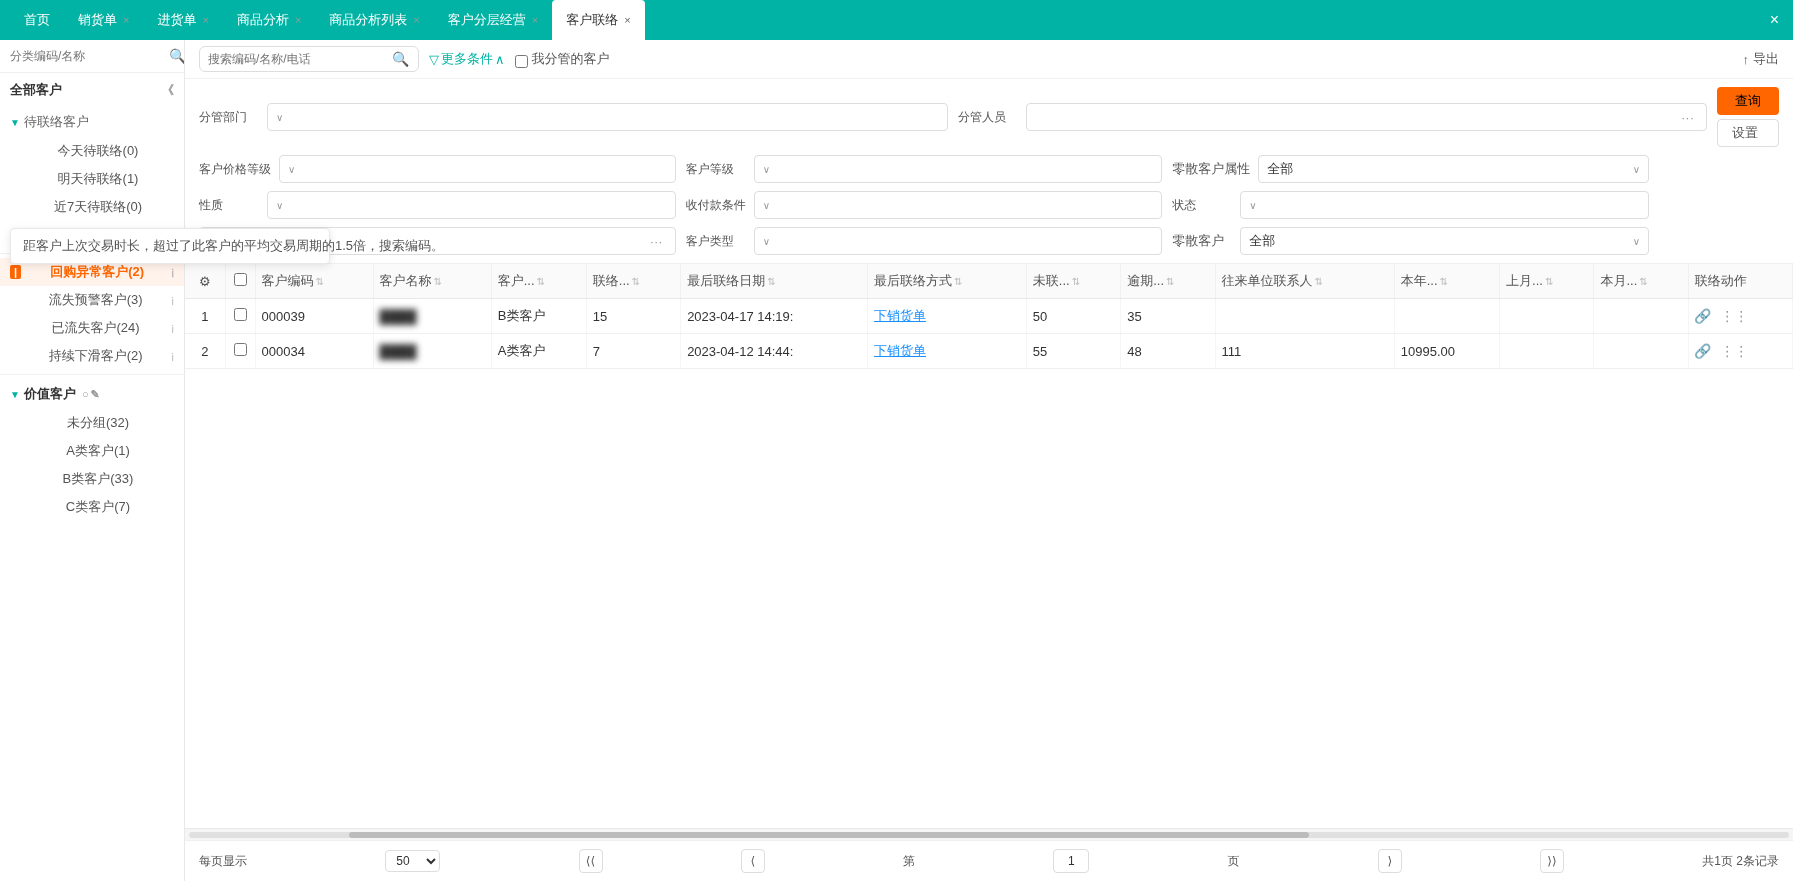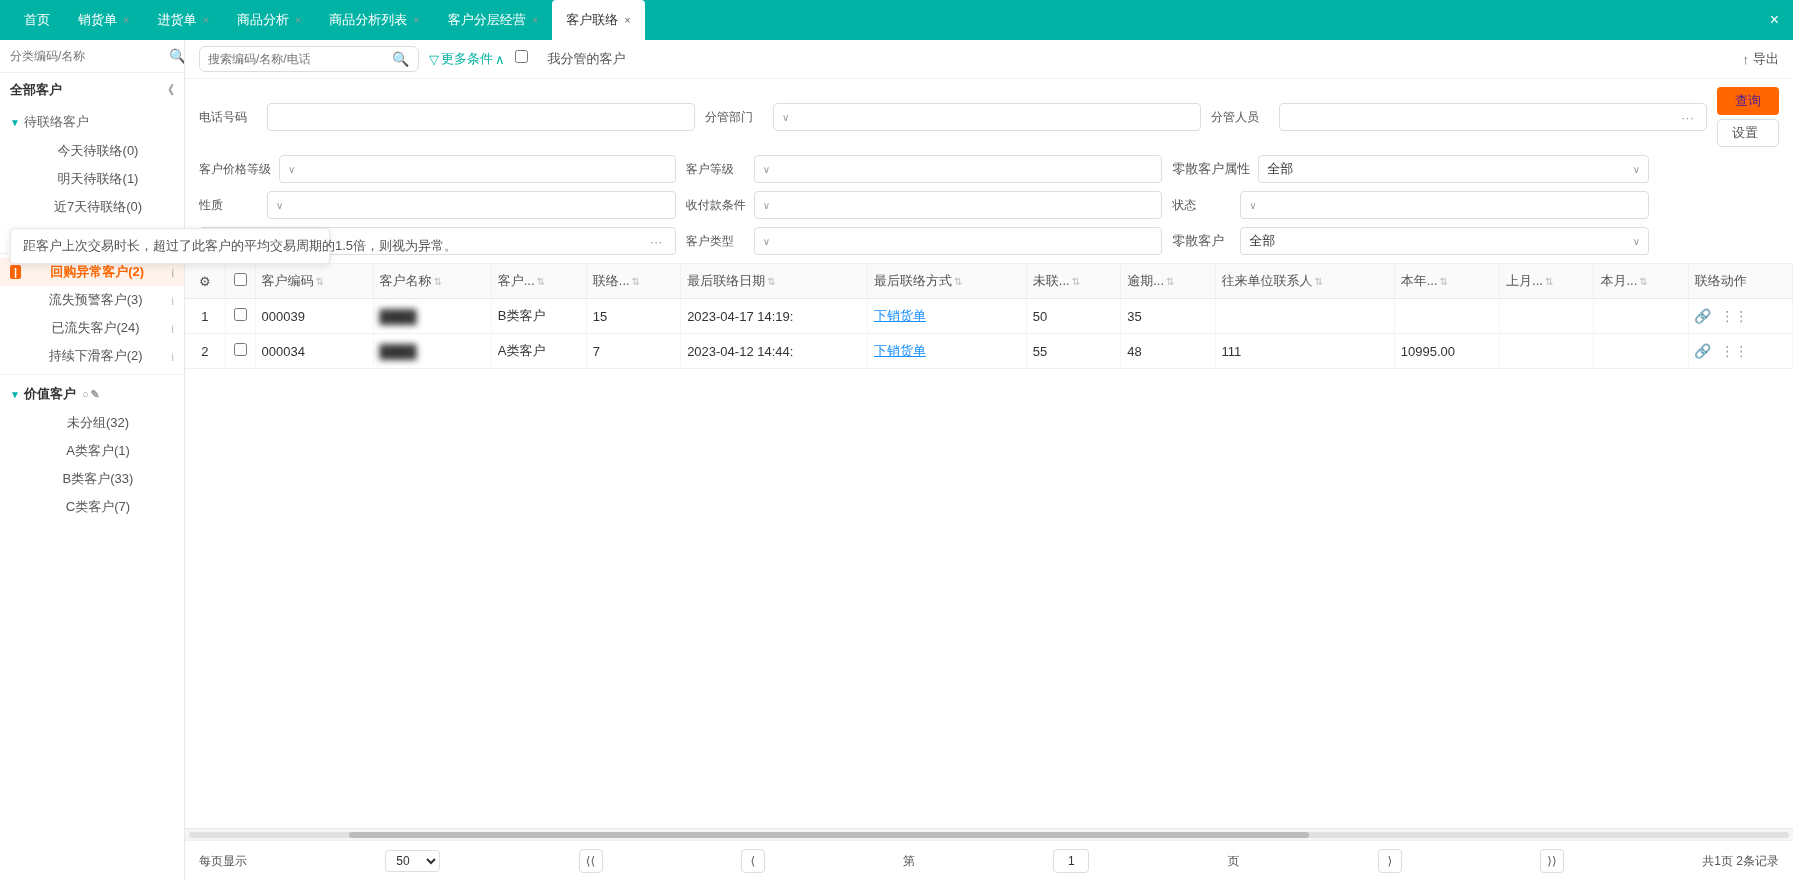--- a/index.html
+++ b/index.html
@@ -98,21 +98,21 @@
     }
     .filter-bar .search-input-wrap input {
       border: none; outline: none; font-size: 12px; flex: 1; color: #999;
     }
     .filter-bar .search-icon { color: #00b3a4; font-size: 14px; cursor: pointer; }
     .filter-bar .more-conditions {
       color: #00b3a4; font-size: 12px; cursor: pointer;
       display: flex; align-items: center; gap: 2px;
     }
     .filter-bar .checkbox-label {
-      display: flex; align-items: flex-start; gap: 20px; font-size: 12px; color: #555;
+      display: flex; align-items: flex-end; gap: 4px; font-size: 12px; color: #555;
       cursor: pointer;
     }
     .export-btn {
       margin-left: auto; display: flex; align-items: center; gap: 4px;
       color: #555; font-size: 12px; cursor: pointer;
     }
 
     
     .adv-filters {
       background: #fff; padding: 8px 14px; border-bottom: 1px solid #f0f0f0;
@@ -130,21 +130,21 @@
     .adv-field .field-input {
       flex: 1; border: 1px solid #ddd; border-radius: 4px; padding: 4px 8px;
       font-size: 12px; color: #333; display: flex; align-items: center;
       justify-content: space-between; height: 28px; background: #fff;
     }
     .adv-field .field-input .down-arrow { color: #999; font-size: 10px; }
     .adv-field .field-input.with-dots { justify-content: flex-end; }
     .adv-field .dots { color: #999; margin-right: 4px; }
 
     .query-btn {
-      background: #ff6600; color: #4c1d95; border: none; border-radius: 4px;
+      background: #ff6600; color: #000000; border: none; border-radius: 4px;
       padding: 6px 18px; font-size: 13px; cursor: pointer; height: 28px;
       display: flex; align-items: center;
     }
     .settings-btn {
       background: #fff; color: #555; border: 1px solid #ddd; border-radius: 4px;
       padding: 5px 14px; font-size: 13px; cursor: pointer; height: 28px;
       display: flex; align-items: center;
     }
 
     .btn-group-right { display: flex; flex-direction: column; gap: 4px; }
@@ -274,21 +274,21 @@
         <span class="sidebar-item-label">近7天待联络(0)</span>
       </div>
       <div class="sidebar-item">
         <span class="sidebar-item-label">逾期未联络(30)</span>
       </div>
     </div>
 
     <div class="sidebar-divider"></div>
 
     <div class="tooltip-popup">
-      <span>距客户上次交易时长，超过了此客户的平均交易周期的1.5倍，则视为异常。</span>
+      <span>距客户上次交易时长，超过了此客户的平均交易周期的1.5倍，搜索编码。</span>
     </div>
 
     <div class="sidebar-item active" style="padding-left:10px;">
       <span style="background:#ff6600;color:#fff;border-radius:2px;padding:1px 4px;margin-right:4px;font-size:11px;">|</span>
       <span class="sidebar-item-label">回购异常客户(2)</span>
       <span style="color:#bbb;font-size:11px;margin-left:2px;">ℹ</span>
     </div>
     <div class="sidebar-item">
       <span class="sidebar-item-label">流失预警客户(3)</span>
       <span style="color:#bbb;font-size:11px;margin-left:2px;">ℹ</span>
@@ -342,24 +342,20 @@
       </label>
       <div class="export-btn">
         <span>↑</span>
         <span>导出</span>
       </div>
     </div>
 
     <div class="adv-filters">
 
       <div class="adv-row">
-        <div class="adv-field">
-          <label>电话号码</label>
-          <div class="field-input"></div>
-        </div>
         <div class="adv-field">
           <label>分管部门</label>
           <div class="field-input">
             <span class="down-arrow">∨</span>
           </div>
         </div>
         <div class="adv-field">
           <label>分管人员</label>
           <div class="field-input with-dots">
             <span class="dots">···</span>

